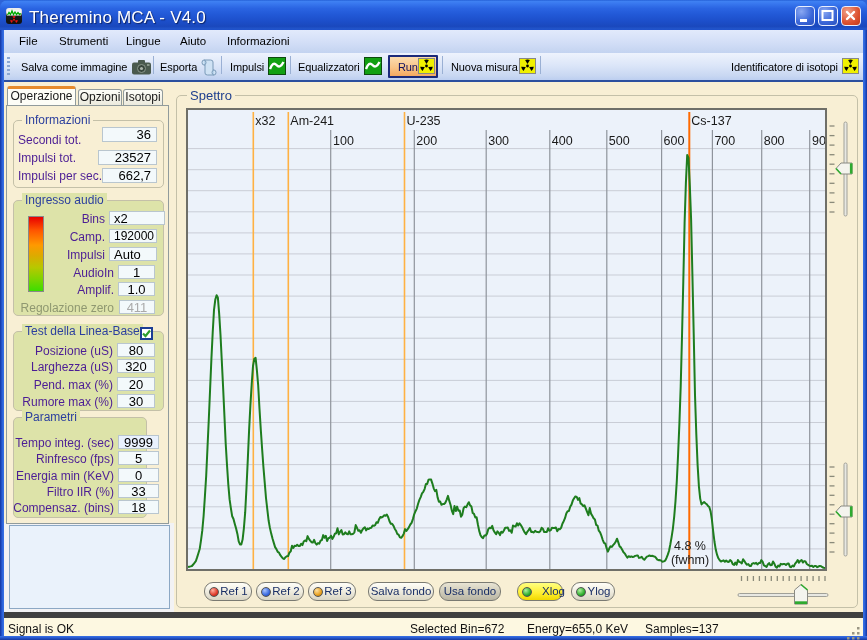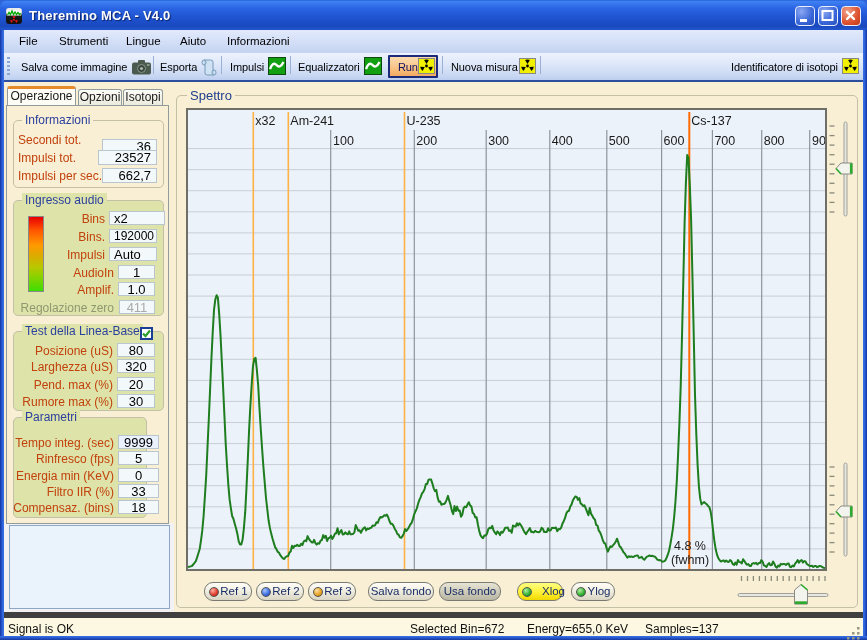--- a/index.html
+++ b/index.html
@@ -6,21 +6,21 @@
 html,body { width:867px; height:640px; overflow:hidden; }
 body { font-family:"Liberation Sans", sans-serif; position:relative; background:#2E63D8; }
 .abs { position:absolute; }
 
 
 #titlebar { left:0; top:0; width:867px; height:30px;
   background:linear-gradient(180deg,#2561d8 0%,#3e80f2 5%,#3a7af0 10%,#2a64e2 28%,#2259d7 48%,#1c4ec9 72%,#1a48bd 88%,#2256cc 97%,#1c4ec9 100%);
   border-radius:8px 8px 0 0; }
 #appicon { left:6px; top:8px; width:16px; height:16px; border-radius:3px;
   background:linear-gradient(180deg,#f0f0f0 0%,#d0d0d0 30%,#1a1a1a 50%,#101010 100%); overflow:hidden; }
-#apptitle { left:29px; top:8px; color:#fff; font-size:13px; font-weight:bold;
+#apptitle { left:29px; top:8px; color:#fff; font-size:17px; font-weight:normal;
   text-shadow:1px 1px 1px rgba(10,30,90,.9); letter-spacing:.2px; }
 .winbtn { top:6px; width:20px; height:20px; border-radius:4px; border:1px solid #e8efff; }
 #btnmin { left:795px; background:radial-gradient(circle at 30% 25%,#8aa8f2 0%,#3a66d8 60%,#2a51bc 100%); }
 #btnmax { left:818px; background:radial-gradient(circle at 30% 25%,#8aa8f2 0%,#3a66d8 60%,#2a51bc 100%); }
 #btncls { left:841px; background:radial-gradient(circle at 30% 25%,#f0a088 0%,#dd5230 60%,#c23a18 100%); }
 .winbtn svg { position:absolute; left:0; top:0; }
 
 
 .sideL { left:0; top:30px; width:4px; height:610px; background:linear-gradient(90deg,#1334a0,#2c62da 60%,#3a72e4); }
 .sideR { left:863px; top:30px; width:4px; height:610px; background:linear-gradient(270deg,#1334a0,#2c62da 60%,#3a72e4); }
@@ -65,21 +65,21 @@
 .grp { position:absolute; border:1px solid #c4c0a8; border-radius:5px; }
 .grp .gt { position:absolute; left:8px; top:-8px; font-size:12px; color:#2b3f9e; padding:0 3px; white-space:nowrap; }
 .g-cream { background:#f8efd4; }
 .g-cream .gt { background:#f8efd4; }
 .g-green { background:#dde3a9; }
 .g-green .gt { background:#dde3a9; }
 .fld { position:absolute; background:#f3f9fb; border:1px solid #b9c6cf; font-size:13px; color:#000; line-height:13px; }
 .fld.r { text-align:right; padding-right:5px; }
 .fld.c { text-align:center; }
 .fld.l { text-align:left; padding-left:4px; }
-.lab { position:absolute; font-size:12px; color:#c2410c; white-space:nowrap; text-align:right; }
+.lab { position:absolute; font-size:12px; color:#4c1d95; white-space:nowrap; text-align:right; }
 
 
 #leftbottom { left:0px; top:441px; width:170px; height:89px; background:#f2f2f4; }
 #listbox { position:absolute; left:5px; top:2px; width:161px; height:84px; background:#eaf2fb; border:1px solid #8ca8c4; }
 
 
 #spettro { left:172px; top:13px; width:682px; height:513px; border:1px solid #c4c0a8; border-radius:5px; background:#f8efd4;}
 #spettro .gt { position:absolute; left:10px; top:-8px; font-size:13px; color:#1f3f8e; background:#f8efd4; padding:0 3px; }
 
 
@@ -218,34 +218,34 @@
 <div id="client" class="abs">
   <div id="tab1" class="tab">Operazione</div>
   <div id="tab2" class="tab">Opzioni</div>
   <div id="tab3" class="tab">Isotopi</div>
   <div id="tabpage" class="abs"></div>
 
   <div class="grp g-cream" style="left:9px;top:38px;width:151px;height:68px;z-index:4">
     <div class="gt">Informazioni</div>
   </div>
   <div class="lab" style="left:14px;top:51px;z-index:5">Secondi tot.</div>
-  <div class="fld r" style="left:98px;top:57px;width:55px;height:15px;z-index:5">36</div>
+  <div class="fld r" style="left:98px;top:45px;width:55px;height:15px;z-index:5">36</div>
   <div class="lab" style="left:14px;top:69px;z-index:5">Impulsi tot.</div>
   <div class="fld r" style="left:94px;top:68px;width:59px;height:15px;z-index:5">23527</div>
   <div class="lab" style="left:14px;top:87px;z-index:5">Impulsi per sec.</div>
   <div class="fld r" style="left:98px;top:86px;width:55px;height:15px;z-index:5">662,7</div>
 
   <div class="grp g-green" style="left:9px;top:118px;width:151px;height:116px;z-index:4">
     <div class="gt">Ingresso audio</div>
   </div>
   <div class="abs" style="left:24px;top:134px;width:16px;height:76px;border:1px solid #888;z-index:5;
     background:linear-gradient(180deg,#e80000 0%,#ff5500 18%,#ff9900 38%,#ddaa00 52%,#b8c800 68%,#7ed400 84%,#3ddd00 100%)"></div>
   <div class="lab" style="left:0;top:130px;width:101px;z-index:5">Bins</div>
   <div class="fld l" style="left:105px;top:129px;width:56px;height:14px;z-index:5">x2</div>
-  <div class="lab" style="left:0;top:148px;width:101px;z-index:5">Bins.</div>
+  <div class="lab" style="left:0;top:148px;width:101px;z-index:5">Camp.</div>
   <div class="fld l" style="left:105px;top:147px;width:48px;height:14px;z-index:5;font-size:12px">192000</div>
   <div class="lab" style="left:0;top:166px;width:101px;z-index:5">Impulsi</div>
   <div class="fld l" style="left:105px;top:165px;width:48px;height:14px;z-index:5">Auto</div>
   <div class="lab" style="left:0;top:184px;width:110px;z-index:5">AudioIn</div>
   <div class="fld c" style="left:114px;top:183px;width:37px;height:14px;z-index:5">1</div>
   <div class="lab" style="left:0;top:201px;width:110px;z-index:5">Amplif.</div>
   <div class="fld c" style="left:114px;top:200px;width:37px;height:14px;z-index:5">1.0</div>
   <div class="lab" style="left:0;top:219px;width:110px;color:#8f9871;z-index:5">Regolazione zero</div>
   <div class="fld c" style="left:115px;top:218px;width:36px;height:14px;color:#aaa;z-index:5">411</div>
 

